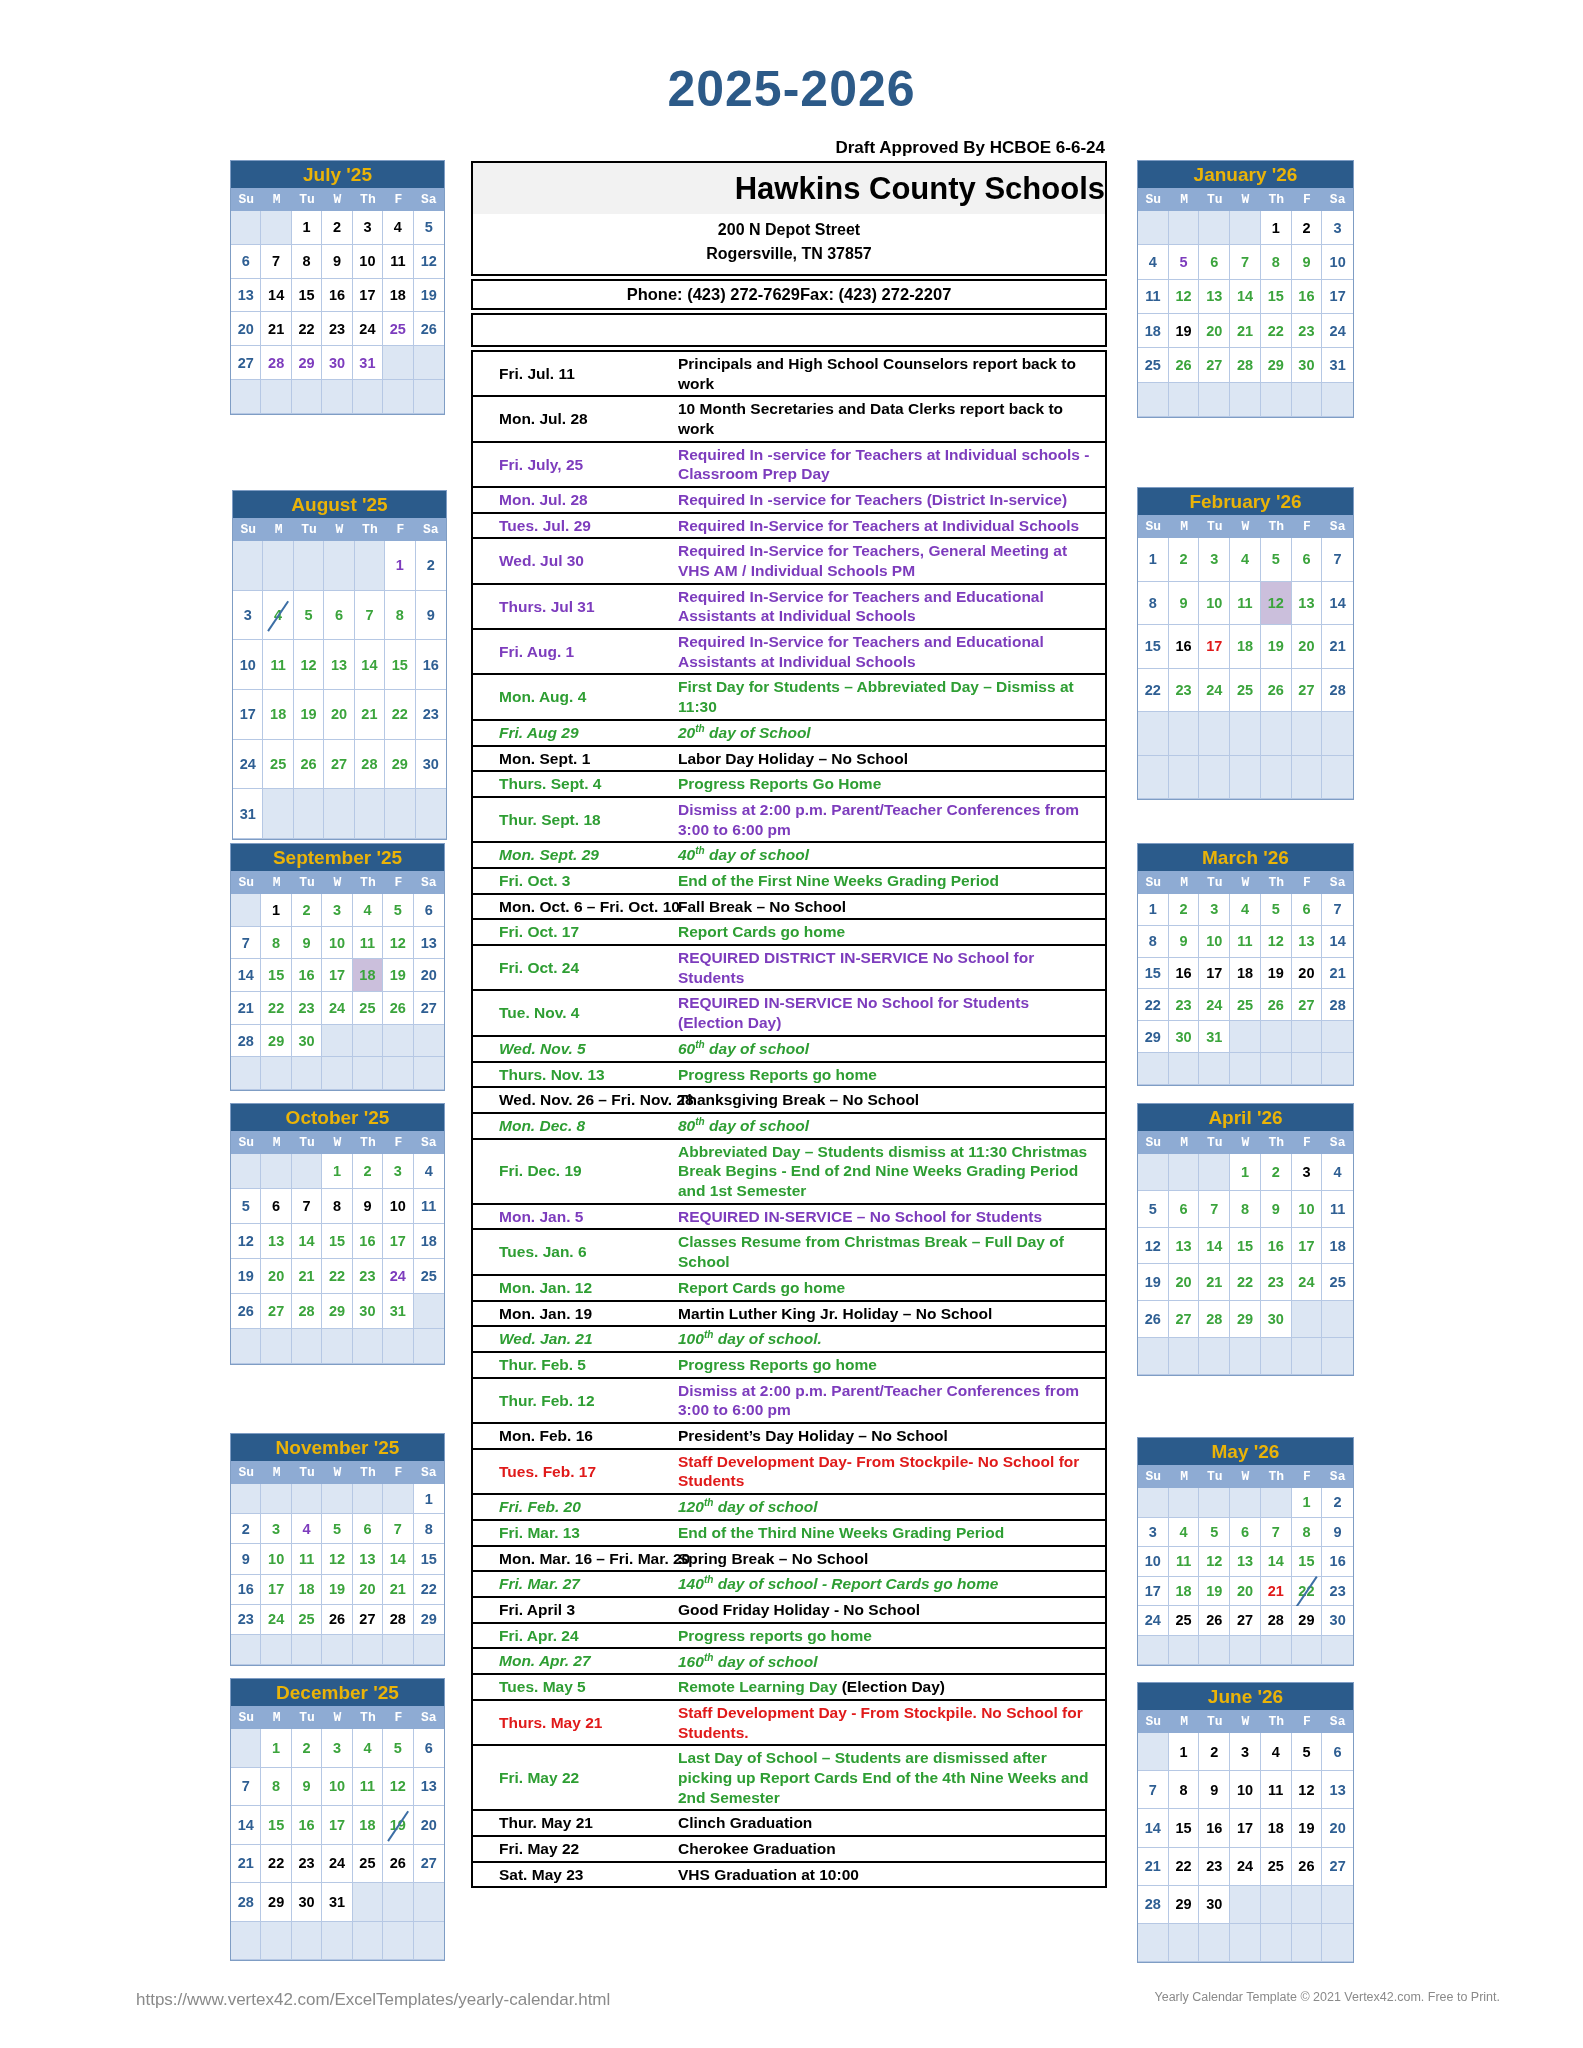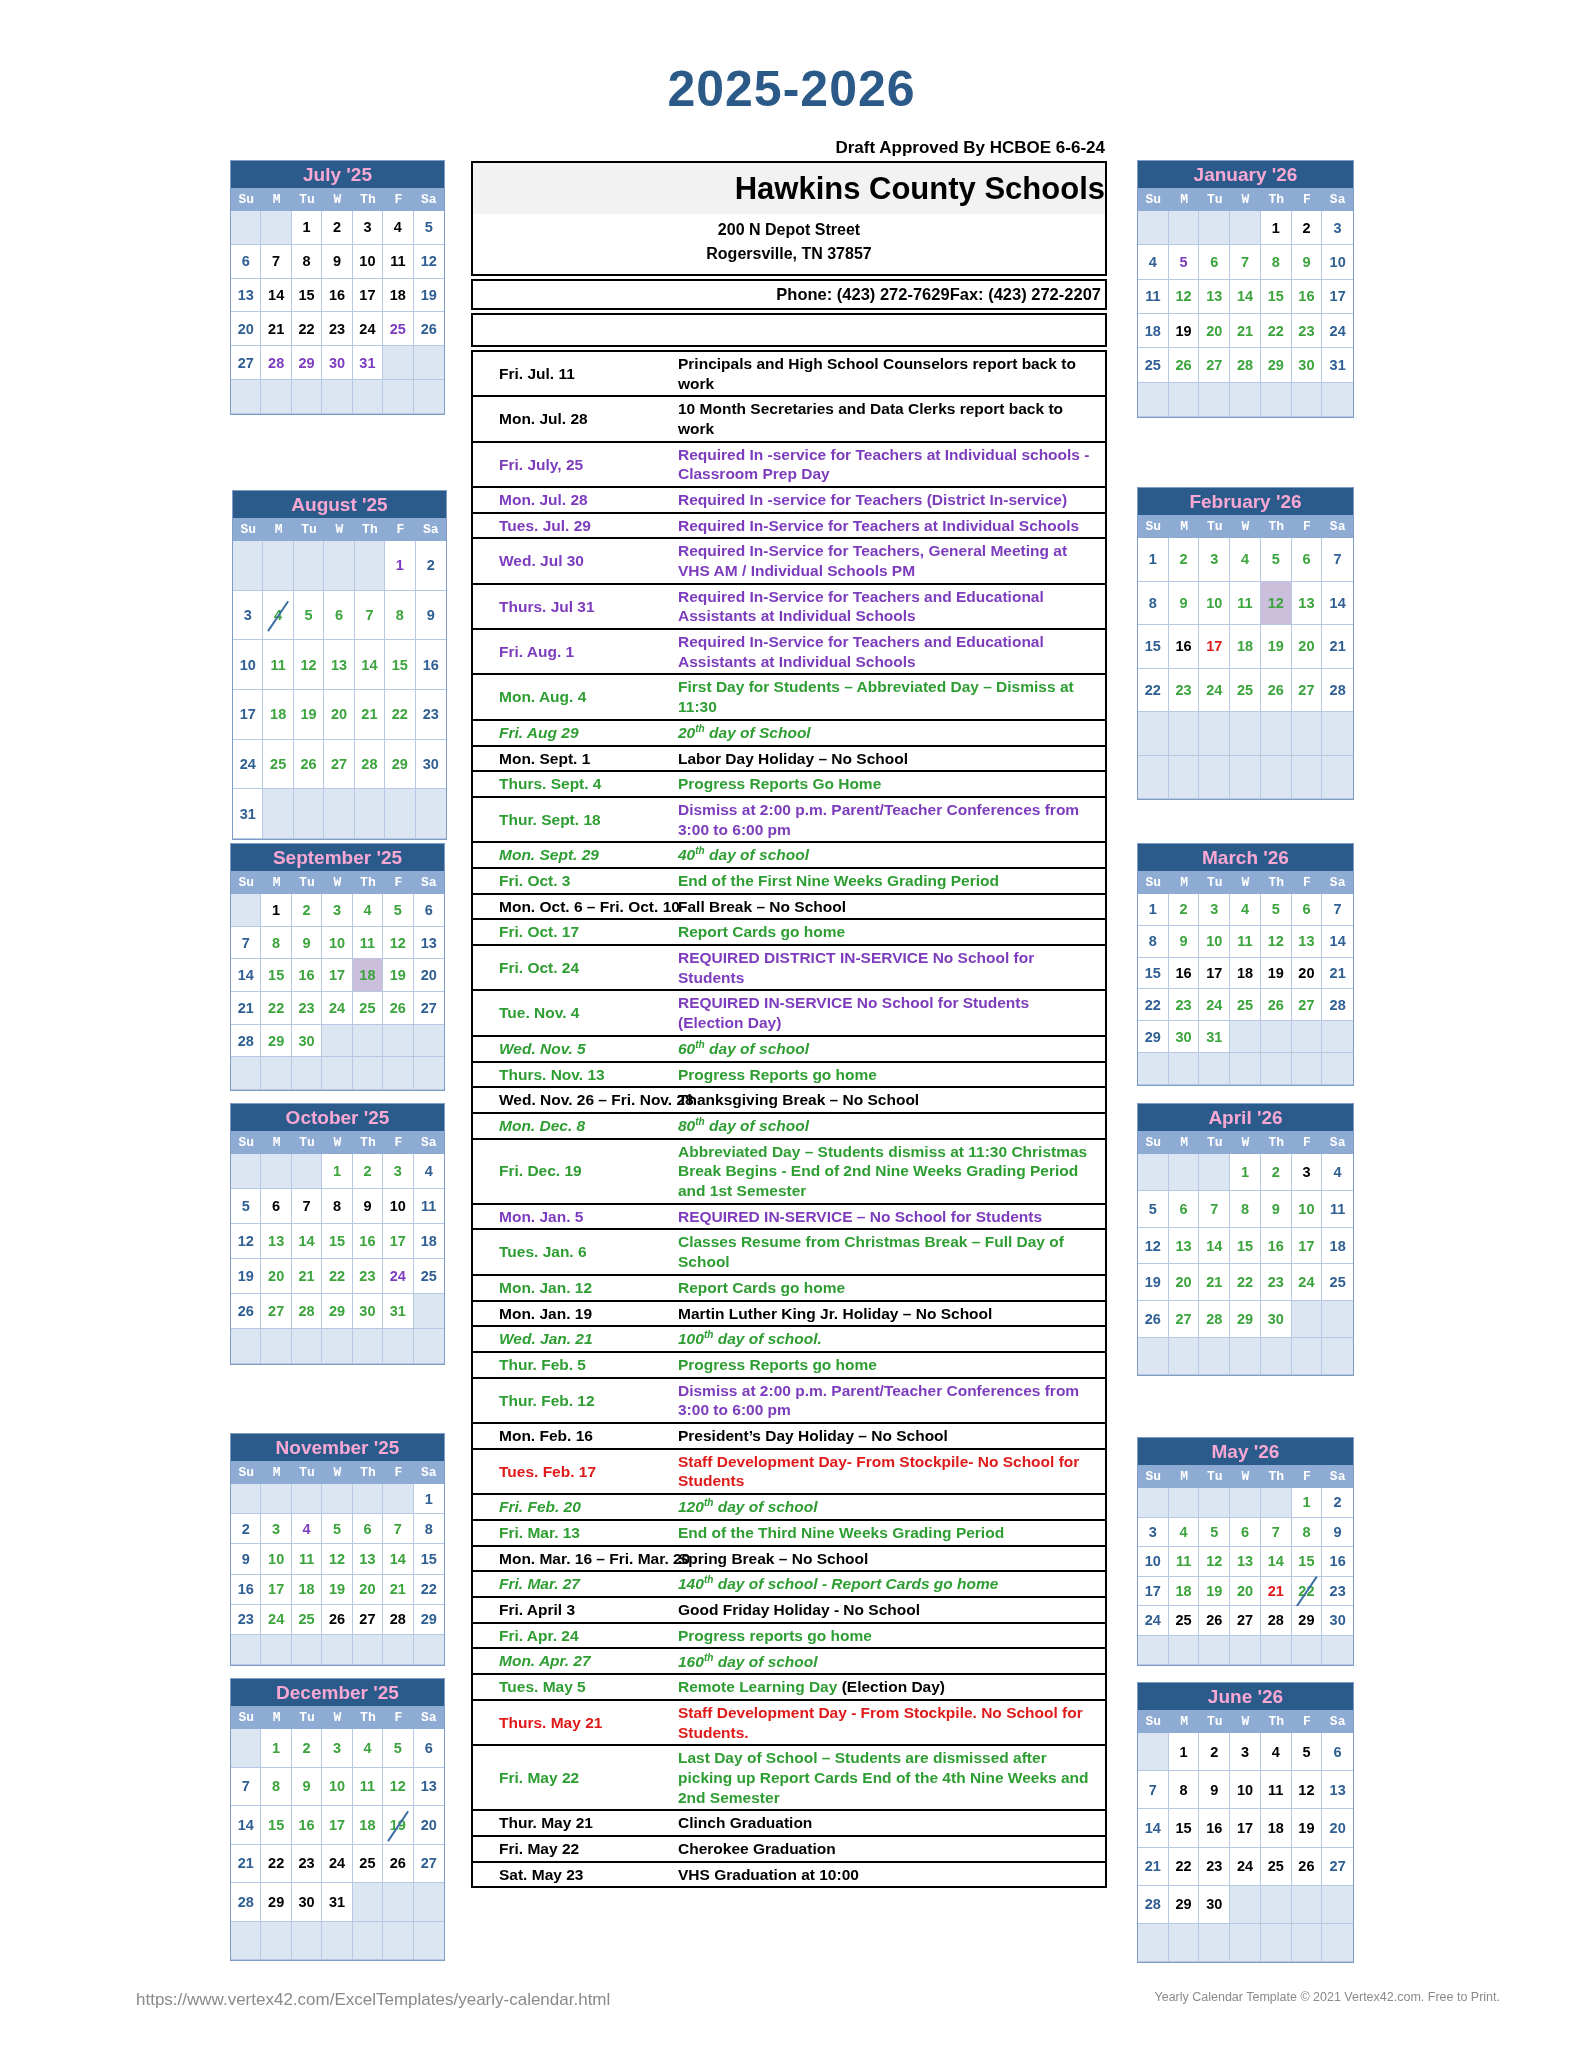--- a/index.html
+++ b/index.html
@@ -6,21 +6,21 @@
   #page{position:relative;width:1583px;height:2048px;background:#fff;overflow:hidden;
         font-family:"Liberation Sans", sans-serif;color:#000;}
 
   .page-title{position:absolute;top:60px;left:0;width:100%;text-align:center;
               font-size:50px;font-weight:bold;color:#2C5A88;letter-spacing:1px;}
   .draft-note{position:absolute;top:138px;right:478px;font-size:17px;font-weight:bold;}
 
   
   .month{position:absolute;display:flex;flex-direction:column;border:1px solid #7F9DC4;
          background:#fff;box-sizing:border-box;}
-  .m-title{background:#2B5B8B;color:#f9a8d4;font-weight:bold;font-size:19px;text-align:center;
+  .m-title{background:#2B5B8B;color:#eab308;font-weight:bold;font-size:19px;text-align:center;
            padding:3px 0 2px;}
   .m-dow{display:grid;grid-template-columns:repeat(7,1fr);background:#8EABD3;color:#fff;
          font-weight:bold;font-size:13px;text-align:center;padding:4px 0;font-family:Liberation Mono, monospace;}
   .m-weeks{flex:1;display:flex;flex-direction:column;}
   .m-week{flex:1;display:grid;grid-template-columns:repeat(7,1fr);}
   .m-cell{position:relative;display:flex;align-items:center;justify-content:center;
           font-weight:bold;font-size:14.5px;background:#fff;
           border-right:1px solid #B6C8E4;border-bottom:1px solid #B6C8E4;overflow:visible;}
   .m-week .m-cell:last-child{border-right:none;}
   .m-cell.empty{background:#DCE6F3;}
@@ -29,21 +29,21 @@
   .slash{position:absolute;left:-12%;top:50%;width:124%;height:2px;background:#3C6EA5;
          transform:rotate(-56deg);transform-origin:center;}
 
   
   .center{position:absolute;left:471px;top:161px;width:636px;}
   .school-box{border:2.5px solid #000;}
   .school-name{background:#F2F2F2;font-size:31px;font-weight:bold;text-align:right;
                padding:8px 0 7px;}
   .school-addr{font-size:16px;font-weight:bold;text-align:center;line-height:1.5;
                padding:4px 18px 8px;}
-  .phone-row{border:2.5px solid #000;margin-top:3px;display:flex;justify-content:flex-end;
+  .phone-row{border:2.5px solid #000;margin-top:3px;display:flex;justify-content:center;
              font-weight:bold;font-size:16.5px;padding:4px 4px;}
   .gap-row{border:2.5px solid #000;margin-top:3px;height:30px;}
   .events{border:2.5px solid #000;margin-top:3px;}
   .ev-row{display:flex;align-items:center;border-bottom:2.2px solid #000;
           padding:2px 0;line-height:1.27;font-size:15.5px;font-weight:bold;}
   .ev-row:last-child{border-bottom:none;}
   .ev-date{width:205px;padding-left:26px;box-sizing:border-box;flex-shrink:0;white-space:nowrap;}
   .ev-desc{flex:1;padding-right:10px;}
   .c-k{color:#000;} .c-g{color:#2E9E33;} .c-p{color:#7D3CBD;} .c-r{color:#E01A1A;}
   .it{font-style:italic;}

